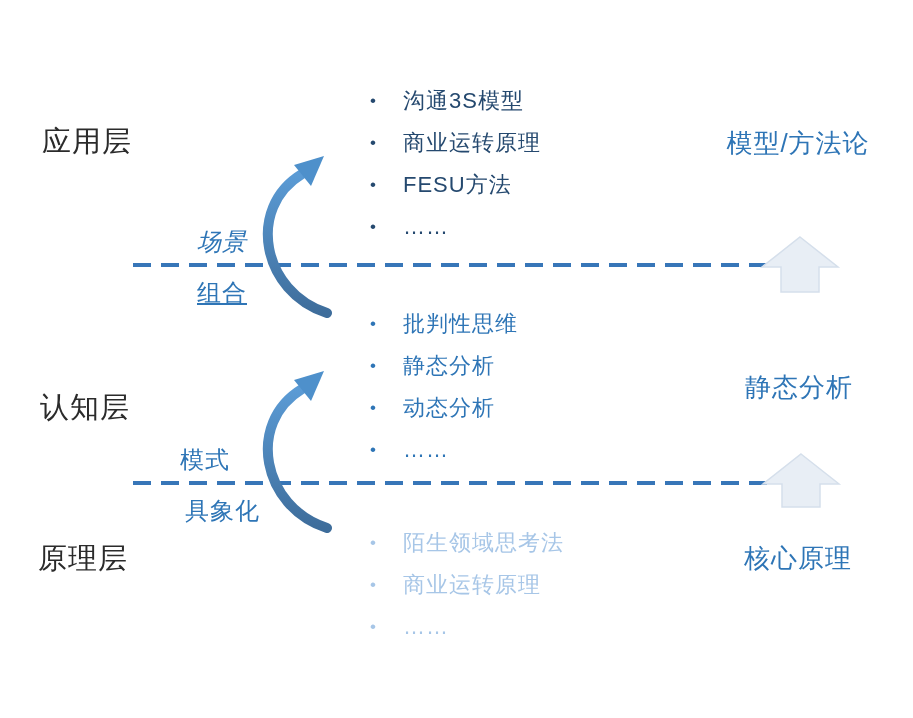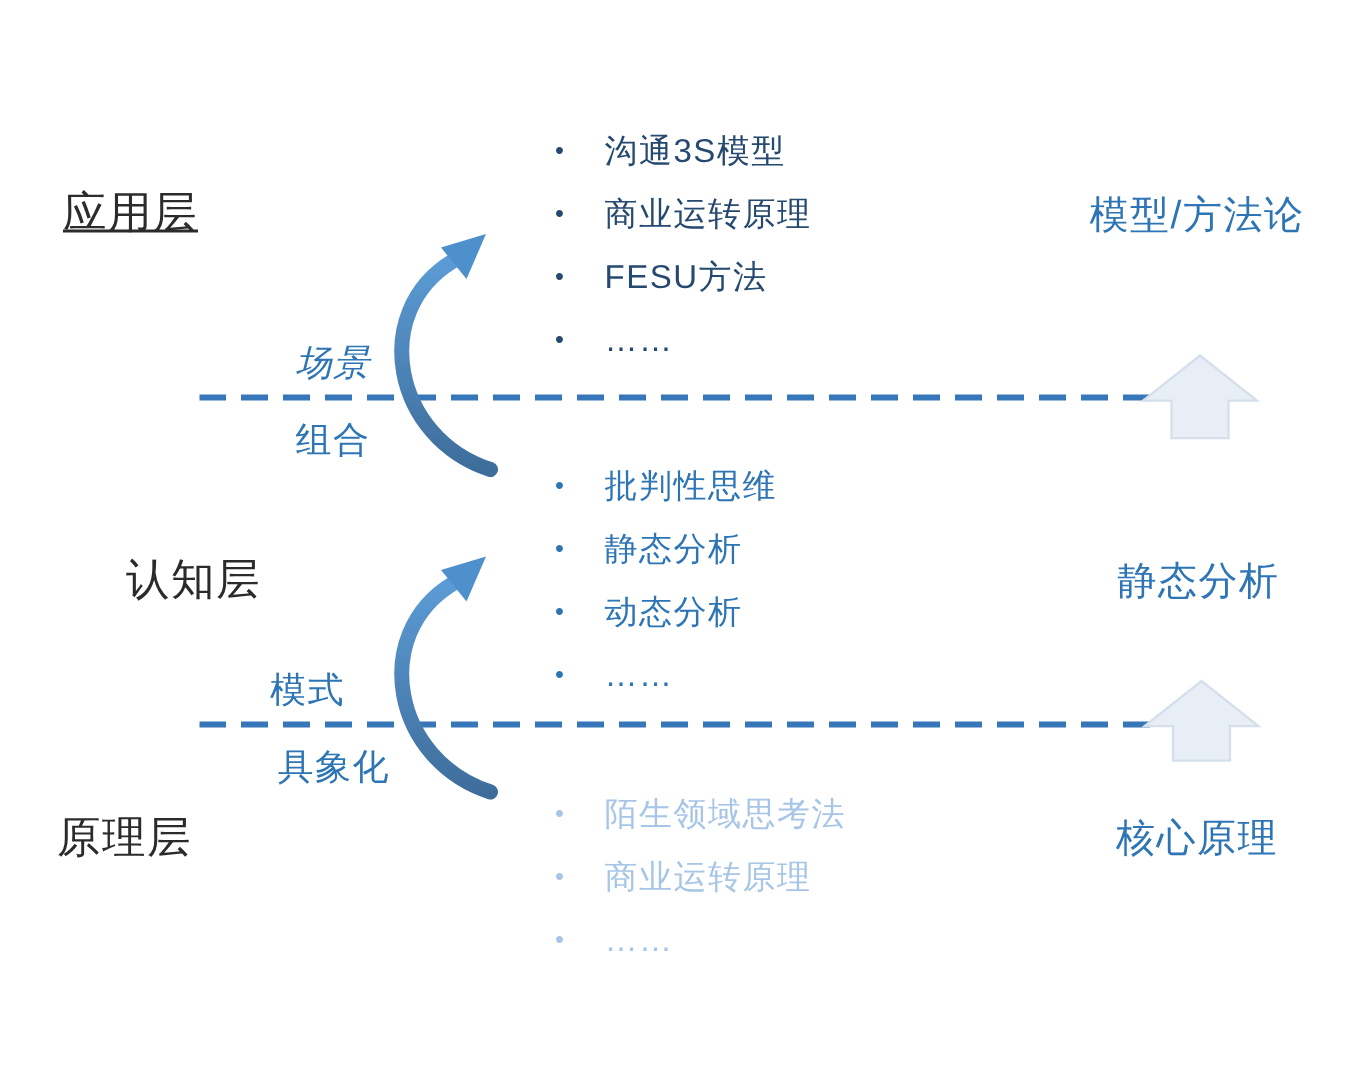--- a/index.html
+++ b/index.html
@@ -30,29 +30,29 @@
   .c-dark .bullet,.c-dark .txt{color:#25496f;}
   .c-mid .bullet,.c-mid .txt{color:#2e75b6;}
   .c-light .bullet,.c-light .txt{color:#a7c6e7;}
   svg{display:block;}
 </style>
 </head>
 <body>
 
 <div id="canvas">
 
-  <div class="abs layer-label" style="left:42px;top:122px;text-decoration:underline;">应用层</div>
-  <div class="abs layer-label" style="left:40px;top:367px;margin-left:44px;">认知层</div>
+  <div class="abs layer-label" style="left:42px;top:122px;">应用层</div>
+  <div class="abs layer-label" style="left:40px;top:388px;">认知层</div>
   <div class="abs layer-label" style="left:38px;top:539px;">原理层</div>
 
   <div class="abs dashed-line" style="top:263px;"></div>
   <div class="abs dashed-line" style="top:481px;"></div>
 
   <div class="abs trans-label" style="left:197px;top:226px;font-style:italic;">场景</div>
-  <div class="abs trans-label" style="left:197px;top:277px;">组合</div>
+  <div class="abs trans-label" style="left:197px;top:277px;text-decoration:underline;">组合</div>
 
   <div class="abs trans-label" style="left:180px;top:444px;">模式</div>
   <div class="abs trans-label" style="left:185px;top:495px;">具象化</div>
 
   <div class="abs list c-dark" style="left:370px;top:89px;">
     <div class="li">
         <span class="bullet">•</span>
         <span class="txt">沟通3S模型</span>
       </div>
     <div class="li">

